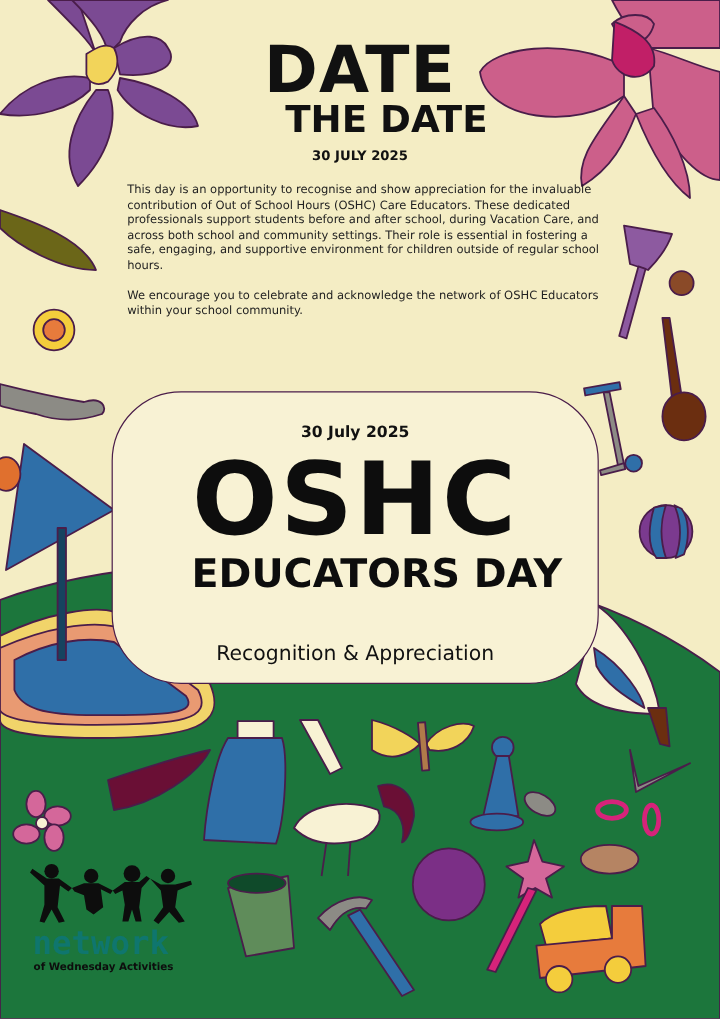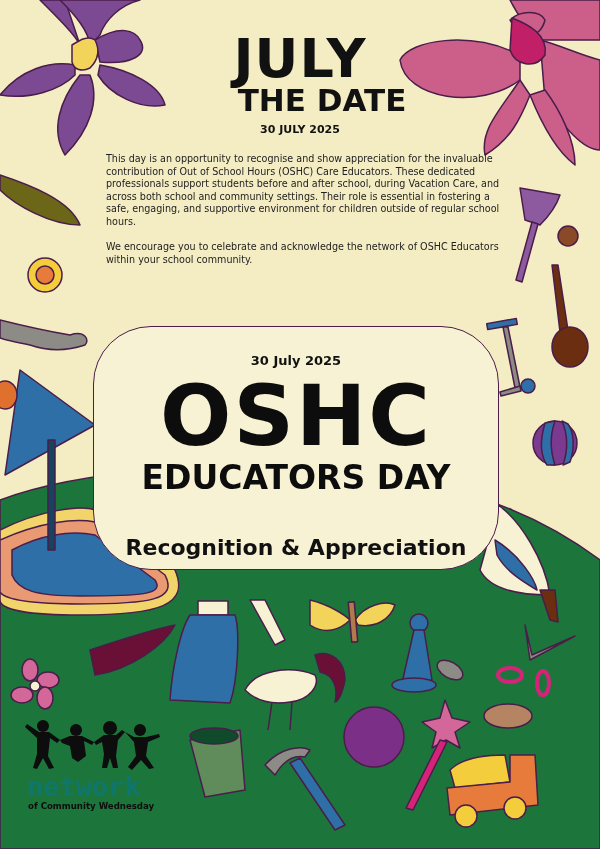--- a/index.html
+++ b/index.html
@@ -8,22 +8,22 @@
   .header { position:absolute; left:0; width:600px; text-align:center; }
   .save { top:32px; font-family:"DejaVu Sans", sans-serif; font-weight:900; font-size:54px; line-height:54px; letter-spacing:1px; color:#111; }
   .thedate { top:84px; font-family:"DejaVu Sans", sans-serif; font-weight:900; font-size:31px; line-height:32px; color:#111;margin-left:22px; }
   .date-small { top:123px; font-family:"DejaVu Sans", sans-serif; font-weight:bold; font-size:11px; color:#111; }
   .body-text { position:absolute; left:106px; top:153px; width:400px; font-family:"DejaVu Sans", sans-serif; font-size:9.6px; line-height:12.6px; color:#222; }
   .body-text p { margin:0 0 12.6px 0; }
   .body-text b { font-weight:bold; }
   .card { position:absolute; left:93px; top:326px; width:406px; height:244px; background:#f8f2d4; border:1.5px solid #4a1d4a; border-radius:58px; box-sizing:border-box; text-align:center; }
   .card-date { position:absolute; top:26px; width:100%; font-family:"DejaVu Sans", sans-serif; font-weight:bold; font-size:13px; color:#111; }
   .card-oshc { position:absolute; top:44px; width:100%; font-family:"DejaVu Sans", sans-serif; font-weight:900; font-size:84px; line-height:90px; color:#0d0d0d; letter-spacing:2px; }
-  .card-edu { position:absolute; top:132px; width:100%; font-family:"DejaVu Sans", sans-serif; font-weight:900; font-size:33px; line-height:38px; color:#0d0d0d; }
-  .card-tag { position:absolute; top:208px; width:100%; font-family:"DejaVu Sans", sans-serif; font-weight:bold; font-size:22px; color:#111; }
+  .card-edu { position:absolute; top:132px; width:100%; font-family:"DejaVu Sans", sans-serif; font-weight:900; font-size:33px; line-height:38px; color:#0d0d0d;padding-left:18px; }
+  .card-tag { position:absolute; top:208px; width:100%; font-family:"DejaVu Sans", sans-serif; font-weight:normal; font-size:17px; color:#111; }
   .logo { position:absolute; left:22px; top:718px; width:150px; height:100px; }
   .logo-word { position:absolute; left:27px; top:771px; font-family:"DejaVu Sans Mono", monospace; font-weight:bold; font-size:27px; letter-spacing:0px; color:#0f766e; }
   .logo-sub { position:absolute; left:28px; top:801px; font-family:"DejaVu Sans", sans-serif; font-weight:bold; font-size:8.6px; color:#0d0d0d; }
 </style>
 </head>
 <body>
 
 <svg class="layer" viewBox="0 0 600 849" xmlns="http://www.w3.org/2000/svg">
   <g stroke="#4a1d4a" stroke-width="1.5" stroke-linejoin="round">
 
@@ -167,21 +167,21 @@
     <g>
       <ellipse cx="30" cy="670" rx="8" ry="11" fill="#d4679a"></ellipse>
       <ellipse cx="48" cy="680" rx="11" ry="8" fill="#d4679a"></ellipse>
       <ellipse cx="45" cy="698" rx="8" ry="11" fill="#d4679a"></ellipse>
       <ellipse cx="22" cy="695" rx="11" ry="8" fill="#d4679a"></ellipse>
       <circle cx="35" cy="686" r="5" fill="#f8f2d4"></circle>
     </g>
   </g>
 </svg>
 
-<div class="header save">JULY</div>
+<div class="header save">DATE</div>
 <div class="header thedate">THE DATE</div>
 <div class="header date-small">30 JULY 2025</div>
 
 <div class="body-text">
   <p>This day is an opportunity to recognise and show appreciation for the invaluable contribution of Out of School Hours (OSHC) Care Educators. These dedicated professionals support students before and after school, during Vacation Care, and across both school and community settings. Their role is essential in fostering a safe, engaging, and supportive environment for children outside of regular school hours.</p>
   <p>We encourage you to celebrate and acknowledge the network of OSHC Educators within your school community.</p>
 </div>
 
 <div class="card">
   <div class="card-date">30 July 2025</div>
@@ -196,13 +196,13 @@
     <path d="M5 6 L 17 14 L 27 14 L 38 22 L 35 25 L 28 20 L 26 38 L 32 50 L 27 51 L 21 40 L 15 51 L 11 50 L 15 36 L 15 20 L 3 9 Z"></path>
     <circle cx="54" cy="12" r="6"></circle>
     <path d="M38 22 L 48 18 L 60 18 L 72 24 L 70 27 L 62 23 L 64 38 L 56 44 L 50 40 L 48 28 L 40 25 Z"></path>
     <circle cx="88" cy="10" r="7"></circle>
     <path d="M72 24 L 82 17 L 94 17 L 100 12 L 103 14 L 96 22 L 94 38 L 96 50 L 91 50 L 88 40 L 85 50 L 80 50 L 82 36 L 80 24 L 74 27 Z"></path>
     <circle cx="118" cy="12" r="6"></circle>
     <path d="M103 14 L 112 19 L 124 19 L 137 16 L 138 19 L 126 24 L 124 38 L 132 50 L 127 51 L 119 42 L 110 52 L 106 49 L 114 38 L 112 24 Z"></path>
   </g>
 </svg>
 <div class="logo-word">network</div>
-<div class="logo-sub">of Community Wednesday</div>
+<div class="logo-sub">of Wednesday Activities</div>
 
 </body></html>

